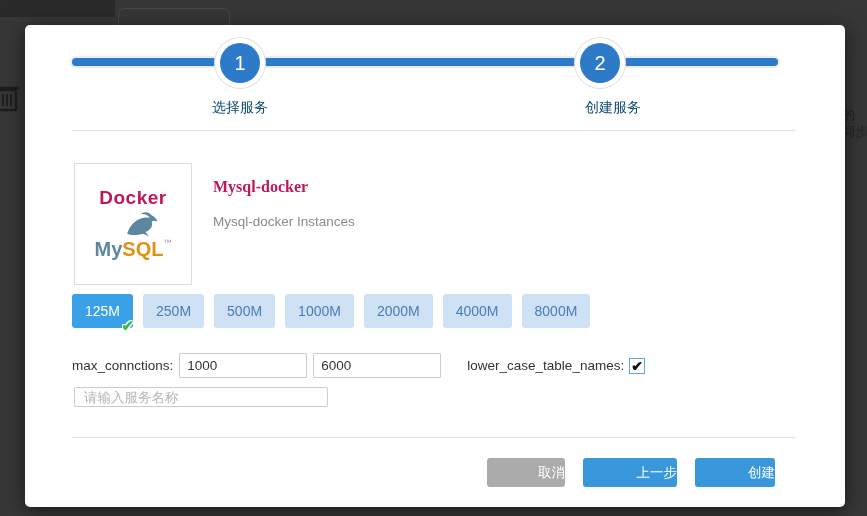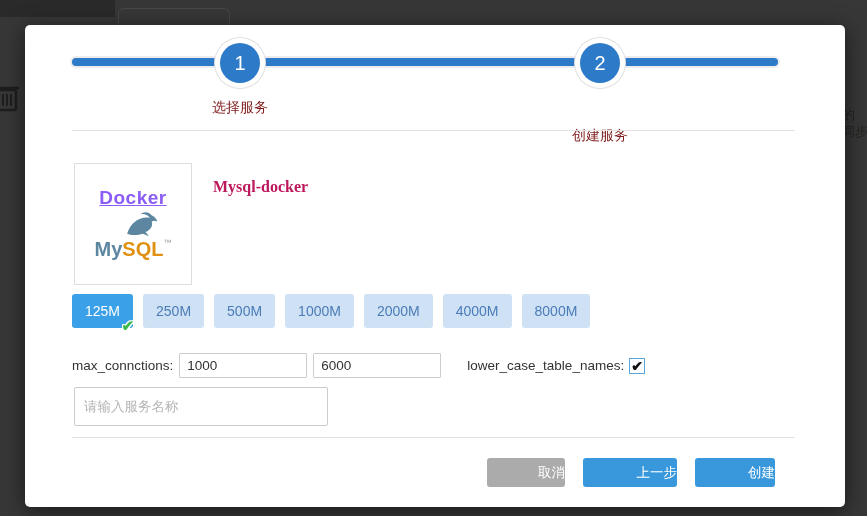--- a/index.html
+++ b/index.html
@@ -28,34 +28,34 @@
   .step-bar { position:absolute; left:47px; top:33px; width:706px; height:8px; background:#2d7ac8; border-radius:4px; box-shadow:0 0 0 2px #ececec; z-index:1; }
   .step-circle {
     position:absolute; top:18px; width:40px; height:40px; border-radius:50%;
     background:#2d7ac8; color:#fff; z-index:2;
     display:flex; align-items:center; justify-content:center;
     font-size:20px;
     box-shadow:0 0 0 5px #fff, 0 0 0 6px #e2e2e2;
   }
   .step-circle.c1 { left:195px; }
   .step-circle.c2 { left:555px; }
-  .step-label { position:absolute; top:74px; width:120px; text-align:center; color:#7f1d1d; font-size:14px; }
+  .step-label { position:absolute; top:74px; width:120px; text-align:center; color:#0c4a6e; font-size:14px; }
   .step-label.l1 { left:155px; }
-  .step-label.l2 { left:515px;margin-top:28px; }
+  .step-label.l2 { left:528px; }
   .divider { position:absolute; left:47px; width:723px; height:1px; background:#e2e2e2; }
   .divider.top { top:105px; }
   .divider.bottom { top:412px; }
 
   
   .logo-box {
     position:absolute; left:49px; top:138px; width:118px; height:122px;
     border:1px solid #ddd; background:#fff;
     display:flex; flex-direction:column; align-items:center; justify-content:center;
   }
-  .logo-docker { font-size:19px; font-weight:bold; color:#8b5cf6; letter-spacing:0.5px;text-decoration:underline; }
+  .logo-docker { font-size:19px; font-weight:bold; color:#be185d; letter-spacing:0.5px; }
   .logo-dolphin { margin:1px 0 0 18px; }
   .logo-mysql { font-size:20px; font-weight:bold; margin-top:-4px; }
   .logo-my { color:#5d87a1; }
   .logo-sql { color:#e09112; }
   .logo-tm { font-size:8px; color:#999; vertical-align:top; font-weight:normal; }
   .svc-title { position:absolute; left:188px; top:153px; font-size:16px; font-weight:bold; color:#be185d;font-family:Liberation Serif, serif; }
   .svc-subtitle { position:absolute; left:188px; top:189px; font-size:13.5px; color:#8a8a8a; }
 
   
   .mem-row { position:absolute; left:47px; top:269px; display:flex; gap:10px; }
@@ -81,21 +81,21 @@
   .gap-a { margin-left:24px; }
   .gap-b { margin-left:26px; }
   .checkbox {
     width:16px; height:16px; margin-left:5px; border:1px solid #58a6dc; background:#fff;
     display:inline-flex; align-items:center; justify-content:center; cursor:pointer;
   }
   .checkbox.checked::after { content:"✔"; font-size:14px; font-weight:bold; color:#111; line-height:1; }
 
   
   .name-input {
-    position:absolute; left:49px; top:362px; width:254px; height:39px;
+    position:absolute; left:49px; top:362px; width:254px; height:20px;
     border:1px solid #ccc; border-radius:2px; padding:0 9px;
     font-size:13.5px; color:#333; font-family:"Liberation Sans", sans-serif;
   }
   .name-input::placeholder { color:#b5b5b5; }
 
   
   .btn {
     position:absolute; top:433px; height:29px; border:none; border-radius:3px;
     color:#fff; font-size:13.5px; font-family:"Liberation Sans", sans-serif; cursor:pointer;text-align:right;
   }
@@ -138,20 +138,21 @@
     <div class="logo-dolphin">
       <svg width="36" height="28" viewBox="0 0 40 32">
         <path d="M3 27 C7 15, 17 7, 29 9 C26 5, 22 4, 18 5 C22 1, 28 2, 31 6 C35 8, 38 12, 37 13 C35 12, 33 12, 31 13 C33 17, 30 23, 24 25 L28 30 L21 27 C15 29, 7 29, 3 27 Z" fill="#5d87a1"></path>
       </svg>
     </div>
     <div class="logo-mysql">
       <span class="logo-my">My</span><span class="logo-sql">SQL</span><span class="logo-tm">™</span>
     </div>
   </div>
   <div class="svc-title">Mysql-docker</div>
+  <div class="svc-subtitle">Mysql-docker Instances</div>
 
   <div class="mem-row">
     <button class="mem-btn selected">
       <span>125M</span>
       <span class="mem-check">✔</span>
     </button>
     <button class="mem-btn">250M</button>
     <button class="mem-btn">500M</button>
     <button class="mem-btn">1000M</button>
     <button class="mem-btn">2000M</button>

